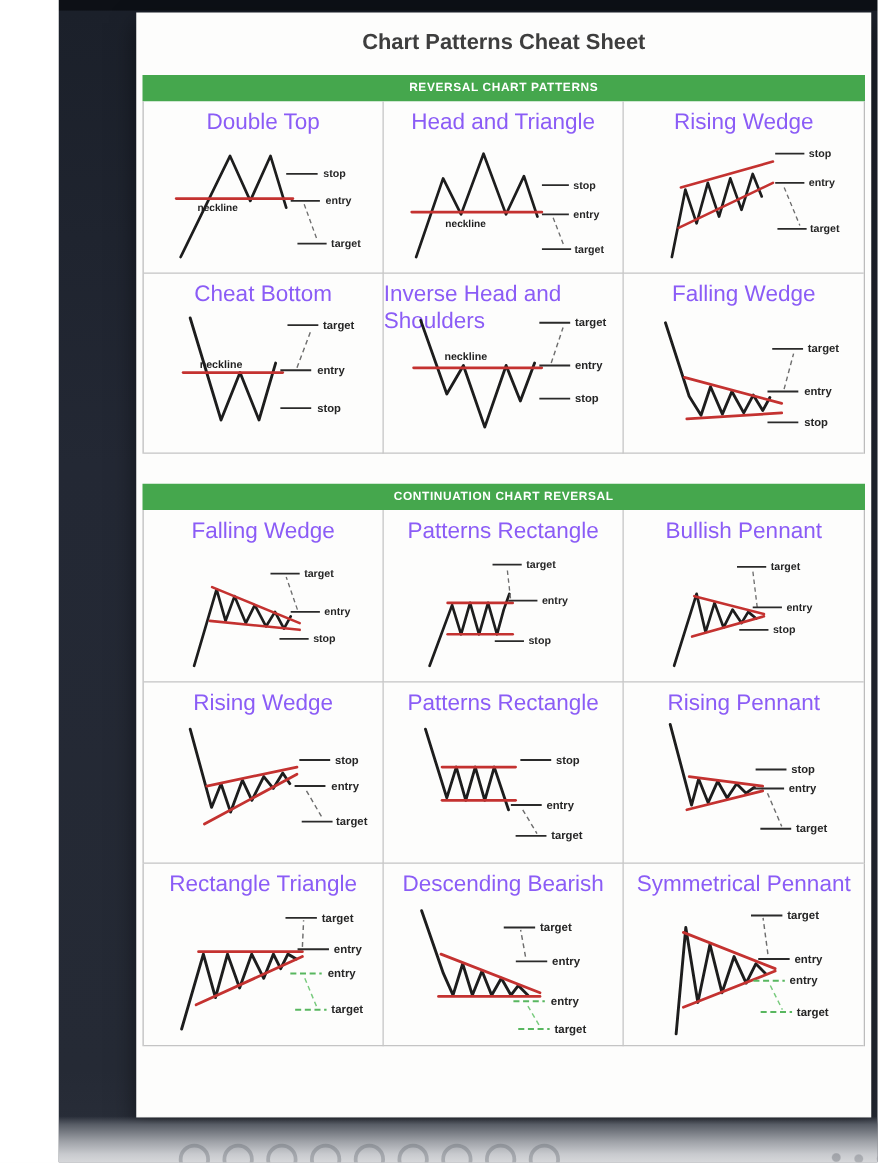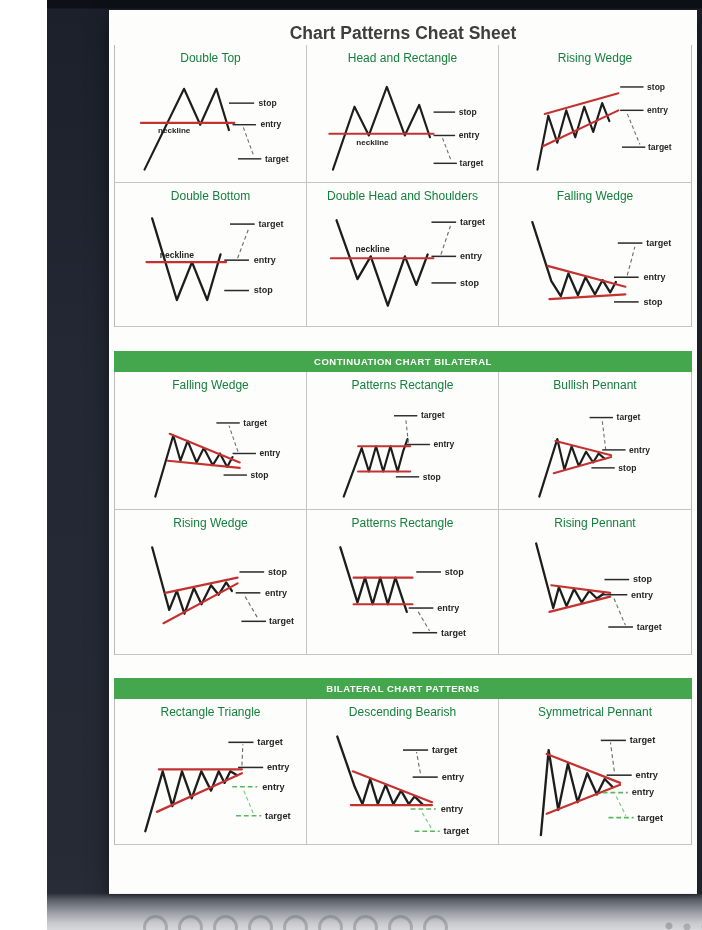--- a/index.html
+++ b/index.html
@@ -20,59 +20,60 @@
   .sheet-title{padding-top:13px;text-align:center;font-size:17.5px;font-weight:bold;color:#3e3e3e;height:22px;}
   .banner{height:21px;margin-top:15px;background:#45a74d;color:#ffffff;display:flex;align-items:center;
     justify-content:center;font-size:9.5px;font-weight:bold;letter-spacing:.5px;}
   .banner.later{margin-top:24px;}
   .banner.last{margin-top:23px;}
   .pgrid{display:grid;grid-template-columns:1fr 1fr 1fr;border-left:1px solid #bcbcbc;border-right:1px solid #bcbcbc;}
   .cell{border-bottom:1px solid #c4c4c4;border-right:1px solid #c4c4c4;display:flex;flex-direction:column;
     align-items:center;box-sizing:border-box;padding-top:6px;}
   .cell:nth-child(3n){border-right:none;}
   .cell.h138{height:138px;} .cell.h144{height:144px;} .cell.h145{height:145px;} .cell.h146{height:146px;}
-  .pname{font-size:12px;color:#15803d;height:17px;}
+  .pname{font-size:18px;color:#8b5cf6;height:17px;}
   svg.dg{display:block;margin-top:1px;}
   .k{stroke:#1d1d1d;stroke-width:2.4;fill:none;stroke-linejoin:round;stroke-linecap:round;}
   .r{stroke:#c43230;stroke-width:2.3;fill:none;stroke-linecap:round;}
   .m{stroke:#2a2a2a;stroke-width:1.6;}
   .d{stroke:#6e6e6e;stroke-width:1.2;stroke-dasharray:4 3;fill:none;}
   .gm{stroke:#58b75f;stroke-width:1.7;stroke-dasharray:5 3;}
   .gd{stroke:#79cb7e;stroke-width:1.2;stroke-dasharray:4 3;fill:none;}
   text.lb{font-family:"Liberation Sans",sans-serif;font-size:9.5px;font-weight:bold;fill:#262626;}
   text.nk{font-family:"Liberation Sans",sans-serif;font-size:9px;font-weight:bold;fill:#1e1e1e;}
 </style>
 </head>
 <body>
 
 <div class="stage">
   <div class="sheet">
 
     <div class="sheet-title">Chart Patterns Cheat Sheet</div>
 
+    <div class="banner">REVERSAL CHART PATTERNS</div>
     <div class="pgrid">
 
       <div class="cell h138">
         <div class="pname">Double Top</div>
         <svg class="dg" width="184" height="106" viewBox="0 0 184 118">
           <path class="k" d="M18,112 L62,22 L80,62 L98,22 L112,68"></path>
           <line class="r" x1="14" y1="60" x2="118" y2="60"></line>
           <text class="nk" x="33" y="71">neckline</text>
           <line class="m" x1="112" y1="38" x2="140" y2="38"></line>
           <text class="lb" x="145" y="41">stop</text>
           <line class="m" x1="116" y1="62" x2="142" y2="62"></line>
           <text class="lb" x="147" y="65">entry</text>
           <path class="d" d="M128,65 L140,98"></path>
           <line class="m" x1="122" y1="100" x2="148" y2="100"></line>
           <text class="lb" x="152" y="103">target</text>
         </svg>
       </div>
 
       <div class="cell h138">
-        <div class="pname">Head and Rectangle</div>
+        <div class="pname">Head and Triangle</div>
         <svg class="dg" width="184" height="106" viewBox="0 0 184 118">
           <path class="k" d="M14,112 L38,42 L54,74 L74,20 L94,74 L110,40 L122,76"></path>
           <line class="r" x1="10" y1="72" x2="126" y2="72"></line>
           <text class="nk" x="40" y="85">neckline</text>
           <line class="m" x1="126" y1="48" x2="150" y2="48"></line>
           <text class="lb" x="154" y="51">stop</text>
           <line class="m" x1="126" y1="74" x2="150" y2="74"></line>
           <text class="lb" x="154" y="77">entry</text>
           <path class="d" d="M136,77 L146,103"></path>
           <line class="m" x1="126" y1="105" x2="152" y2="105"></line>
@@ -90,37 +91,37 @@
           <text class="lb" x="150" y="23">stop</text>
           <line class="m" x1="120" y1="46" x2="146" y2="46"></line>
           <text class="lb" x="150" y="49">entry</text>
           <path class="d" d="M128,50 L142,84"></path>
           <line class="m" x1="122" y1="87" x2="148" y2="87"></line>
           <text class="lb" x="151" y="90">target</text>
         </svg>
       </div>
 
       <div class="cell h144">
-        <div class="pname">Double Bottom</div>
+        <div class="pname">Cheat Bottom</div>
         <svg class="dg" width="184" height="112" viewBox="0 0 184 118">
           <path class="k" d="M30,12 L56,98 L72,58 L88,98 L102,50"></path>
           <line class="r" x1="24" y1="58" x2="108" y2="58"></line>
           <text class="nk" x="38" y="54">neckline</text>
           <line class="m" x1="112" y1="18" x2="138" y2="18"></line>
           <text class="lb" x="142" y="21">target</text>
           <path class="d" d="M120,54 L132,22"></path>
           <line class="m" x1="106" y1="56" x2="132" y2="56"></line>
           <text class="lb" x="137" y="59">entry</text>
           <line class="m" x1="106" y1="88" x2="132" y2="88"></line>
           <text class="lb" x="137" y="91">stop</text>
         </svg>
       </div>
 
       <div class="cell h144">
-        <div class="pname">Double Head and Shoulders</div>
+        <div class="pname">Inverse Head and Shoulders</div>
         <svg class="dg" width="184" height="112" viewBox="0 0 184 118">
           <path class="k" d="M22,14 L44,76 L58,52 L76,104 L94,52 L106,82 L118,50"></path>
           <line class="r" x1="16" y1="54" x2="124" y2="54"></line>
           <text class="nk" x="42" y="47">neckline</text>
           <line class="m" x1="122" y1="16" x2="148" y2="16"></line>
           <text class="lb" x="152" y="19">target</text>
           <path class="d" d="M132,50 L142,20"></path>
           <line class="m" x1="122" y1="52" x2="148" y2="52"></line>
           <text class="lb" x="152" y="55">entry</text>
           <line class="m" x1="122" y1="80" x2="148" y2="80"></line>
@@ -138,21 +139,21 @@
           <text class="lb" x="146" y="41">target</text>
           <path class="d" d="M126,72 L134,42"></path>
           <line class="m" x1="112" y1="74" x2="138" y2="74"></line>
           <text class="lb" x="143" y="77">entry</text>
           <line class="m" x1="112" y1="100" x2="138" y2="100"></line>
           <text class="lb" x="143" y="103">stop</text>
         </svg>
       </div>
     </div>
 
-    <div class="banner later">CONTINUATION CHART BILATERAL</div>
+    <div class="banner later">CONTINUATION CHART REVERSAL</div>
     <div class="pgrid">
 
       <div class="cell h138">
         <div class="pname">Falling Wedge</div>
         <svg class="dg" width="184" height="106" viewBox="0 0 184 118">
           <path class="k" d="M30,112 L50,44 L58,72 L66,50 L76,74 L84,58 L94,77 L102,64 L110,79 L116,68"></path>
           <line class="r" x1="46" y1="42" x2="124" y2="74"></line>
           <line class="r" x1="44" y1="72" x2="124" y2="80"></line>
           <line class="m" x1="98" y1="30" x2="124" y2="30"></line>
           <text class="lb" x="128" y="33">target</text>
@@ -238,21 +239,20 @@
           <text class="lb" x="132" y="51">stop</text>
           <line class="m" x1="100" y1="64" x2="126" y2="64"></line>
           <text class="lb" x="130" y="67">entry</text>
           <path class="d" d="M112,68 L124,96"></path>
           <line class="m" x1="106" y1="98" x2="132" y2="98"></line>
           <text class="lb" x="136" y="101">target</text>
         </svg>
       </div>
     </div>
 
-    <div class="banner last">BILATERAL CHART PATTERNS</div>
     <div class="pgrid">
 
       <div class="cell h146">
         <div class="pname">Rectangle Triangle</div>
         <svg class="dg" width="184" height="114" viewBox="0 0 184 118">
           <path class="k" d="M24,112 L42,50 L52,86 L62,50 L72,78 L82,50 L92,70 L100,50 L106,62 L112,50 L119,54"></path>
           <line class="r" x1="38" y1="48" x2="124" y2="48"></line>
           <line class="r" x1="36" y1="92" x2="124" y2="52"></line>
           <line class="m" x1="110" y1="20" x2="136" y2="20"></line>
           <text class="lb" x="140" y="23">target</text>

